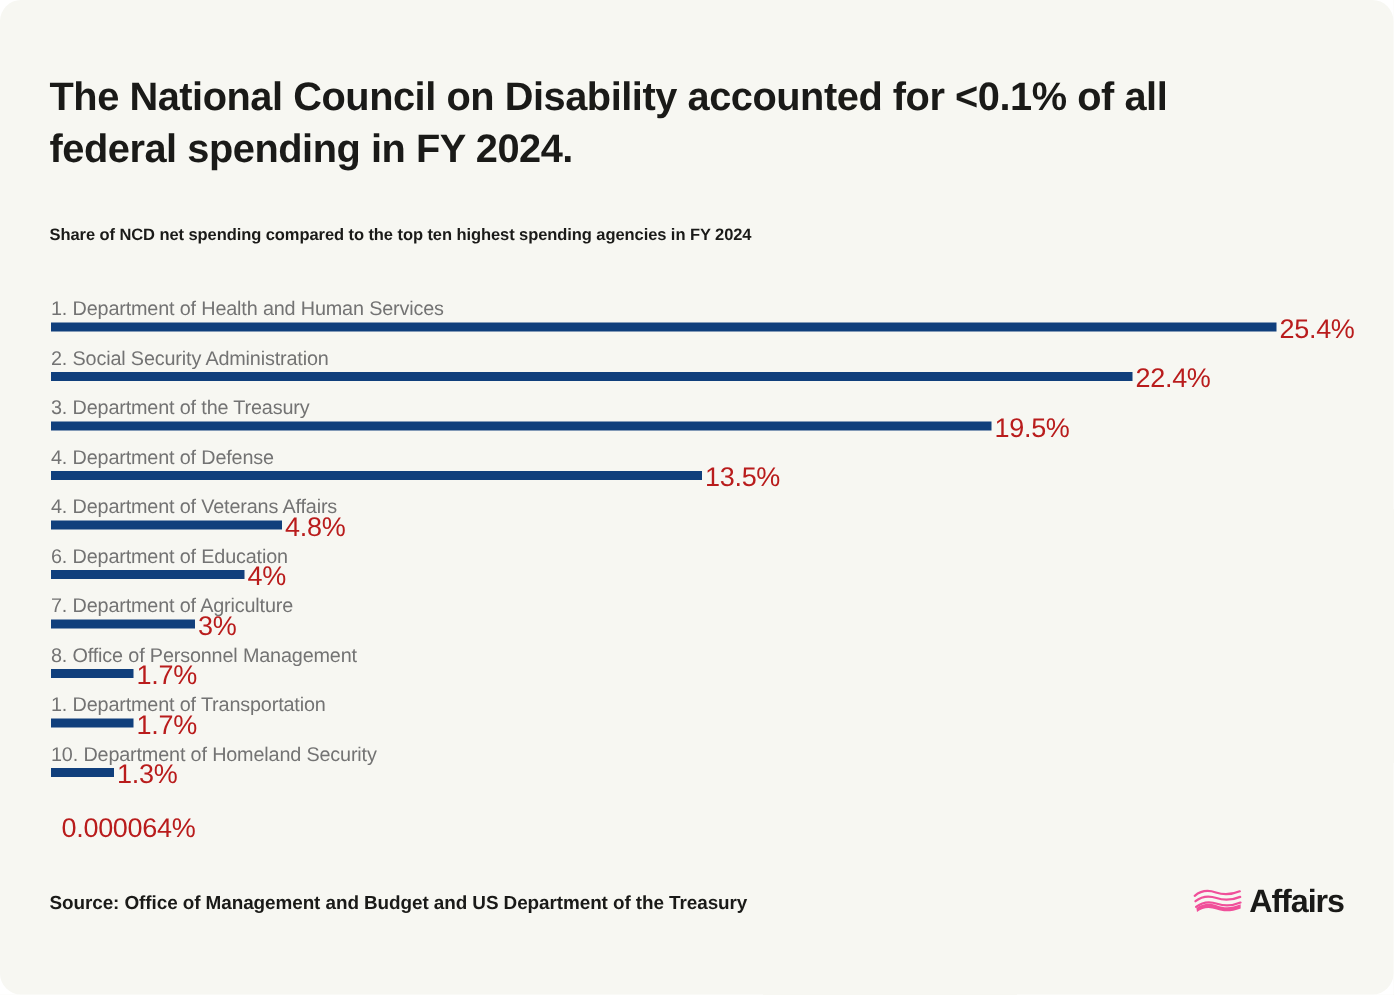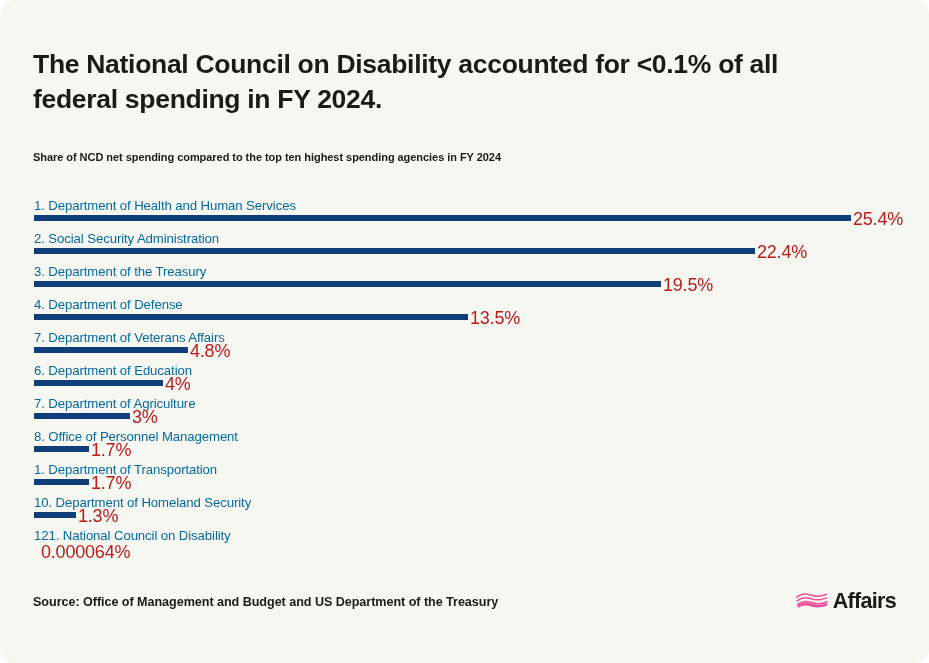--- a/index.html
+++ b/index.html
@@ -64,21 +64,21 @@
     position: absolute;
     left: 0;
     width: 100%;
     height: 33px;
   }
   .row-label {
     position: absolute;
     left: 1px;
     top: 0px;
     font-size: 13.2px;
-    color: #0369a1;
+    color: #737373;
     letter-spacing: -0.1px;
     white-space: nowrap;
   }
   .bar-line {
     position: absolute;
     left: 1px;
     top: 17px;
     height: 6px;
     background: #103f7c;
   }
@@ -152,21 +152,21 @@
           <div class="row-label">3. Department of the Treasury</div>
           <div class="bar-line" style="width: 627px; background: rgb(16, 63, 124);"></div>
           <div class="bar-value" style="left: 630px;">19.5%</div>
         </div>
         <div class="row" style="top: 99px;">
           <div class="row-label">4. Department of Defense</div>
           <div class="bar-line" style="width: 434px; background: rgb(16, 63, 124);"></div>
           <div class="bar-value" style="left: 437px;">13.5%</div>
         </div>
         <div class="row" style="top: 132px;">
-          <div class="row-label">7. Department of Veterans Affairs</div>
+          <div class="row-label">4. Department of Veterans Affairs</div>
           <div class="bar-line" style="width: 154px; background: rgb(16, 63, 124);"></div>
           <div class="bar-value" style="left: 157px;">4.8%</div>
         </div>
         <div class="row" style="top: 165px;">
           <div class="row-label">6. Department of Education</div>
           <div class="bar-line" style="width: 129px; background: rgb(16, 63, 124);"></div>
           <div class="bar-value" style="left: 132px;">4%</div>
         </div>
         <div class="row" style="top: 198px;">
           <div class="row-label">7. Department of Agriculture</div>
@@ -182,21 +182,20 @@
           <div class="row-label">1. Department of Transportation</div>
           <div class="bar-line" style="width: 55px; background: rgb(16, 63, 124);"></div>
           <div class="bar-value" style="left: 58px;">1.7%</div>
         </div>
         <div class="row" style="top: 297px;">
           <div class="row-label">10. Department of Homeland Security</div>
           <div class="bar-line" style="width: 42px; background: rgb(16, 63, 124);"></div>
           <div class="bar-value" style="left: 45px;">1.3%</div>
         </div>
         <div class="row nobar" style="top: 330px;">
-          <div class="row-label">121. National Council on Disability</div>
           <div class="bar-value" style="left: 8px;">0.000064%</div>
         </div>
       </div>
 
     <div class="source">Source: Office of Management and Budget and US Department of the Treasury</div>
 
     <div id="logo">
       <svg class="mark" viewBox="0 0 34 21" xmlns="http://www.w3.org/2000/svg">
         <g fill="none" stroke="#f0509a" stroke-width="1.5" stroke-linecap="round">
           <path d="M1.5 5.2 C6 1.4, 11 1.4, 15.6 3.0 C20.2 4.6, 25 4.9, 31.5 2.2"></path>

